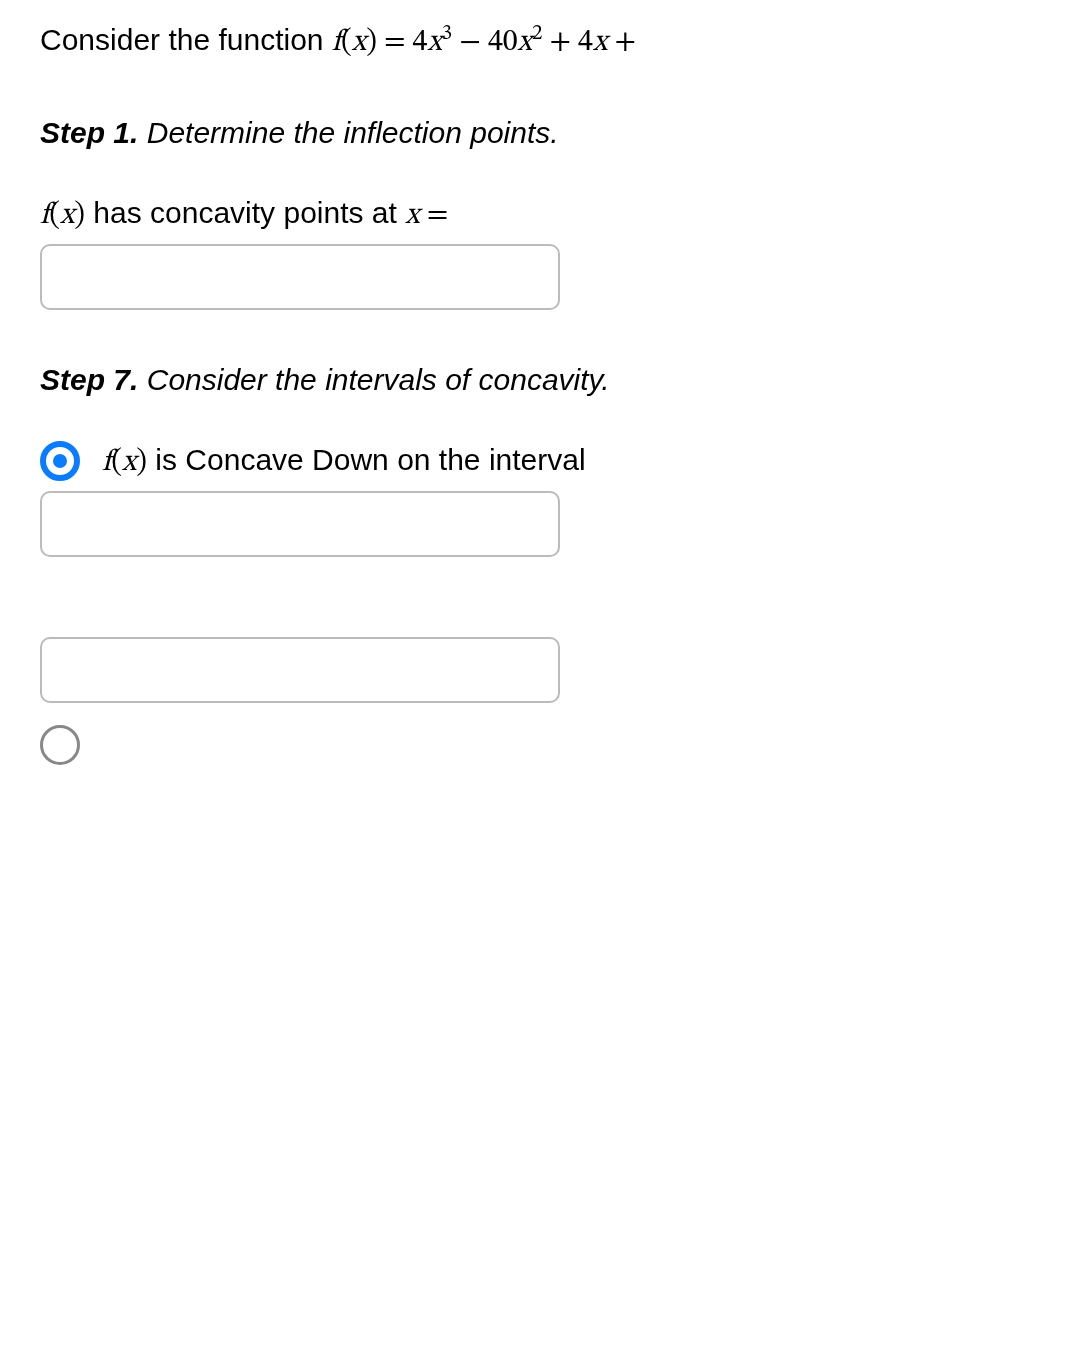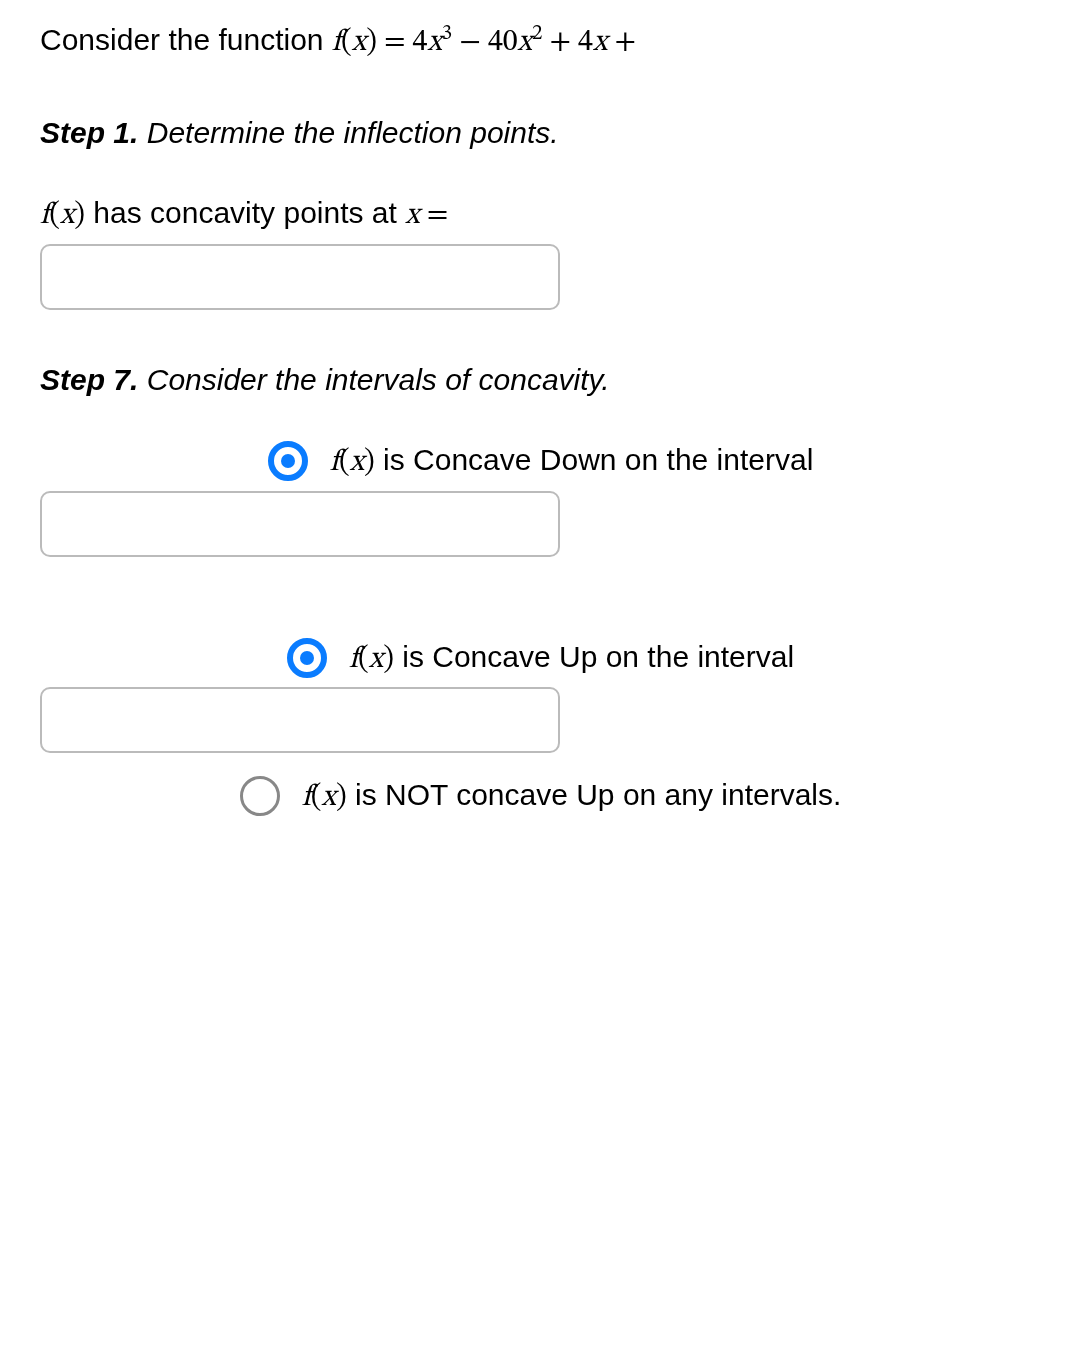--- a/index.html
+++ b/index.html
@@ -33,21 +33,20 @@
     padding: 0 12px;
     box-sizing: border-box;
     margin-top: 8px;
     margin-left: 0;
   }
   .opt-row {
     display: flex;
     align-items: center;
     gap: 22px;
     margin: 10px 0 6px 0;
-    justify-content: center;
   }
   .radio {
     width: 40px;
     height: 40px;
     border-radius: 50%;
     border: 3px solid #888;
     box-sizing: border-box;
     flex-shrink: 0;
     position: relative;
   }
@@ -108,27 +107,18 @@
     <div class="radio selected"></div>
     <div class="opt-label">
       <span class="math-i">f</span><span class="math">(</span><span class="math-i">x</span><span class="math">)</span><span> is Concave Down on the interval</span>
     </div>
   </div>
   <input type="text" class="input-box input-under-opt" style="">
 
 </div>
 
 <div class="group-gap">
-  <div class="opt-row">
-    <div class="radio selected"></div>
-    <div class="opt-label">
-      <span class="math-i">f</span><span class="math">(</span><span class="math-i">x</span><span class="math">)</span><span> is Concave Up on the interval</span>
-    </div>
-  </div>
   <input type="text" class="input-box input-under-opt" style="">
 
   <div class="opt-row" style="margin-top:22px;">
     <div class="radio"></div>
-    <div class="opt-label">
-      <span class="math-i">f</span><span class="math">(</span><span class="math-i">x</span><span class="math">)</span><span> is NOT concave Up on any intervals.</span>
-    </div>
   </div>
 </div>
 
 </body></html>

